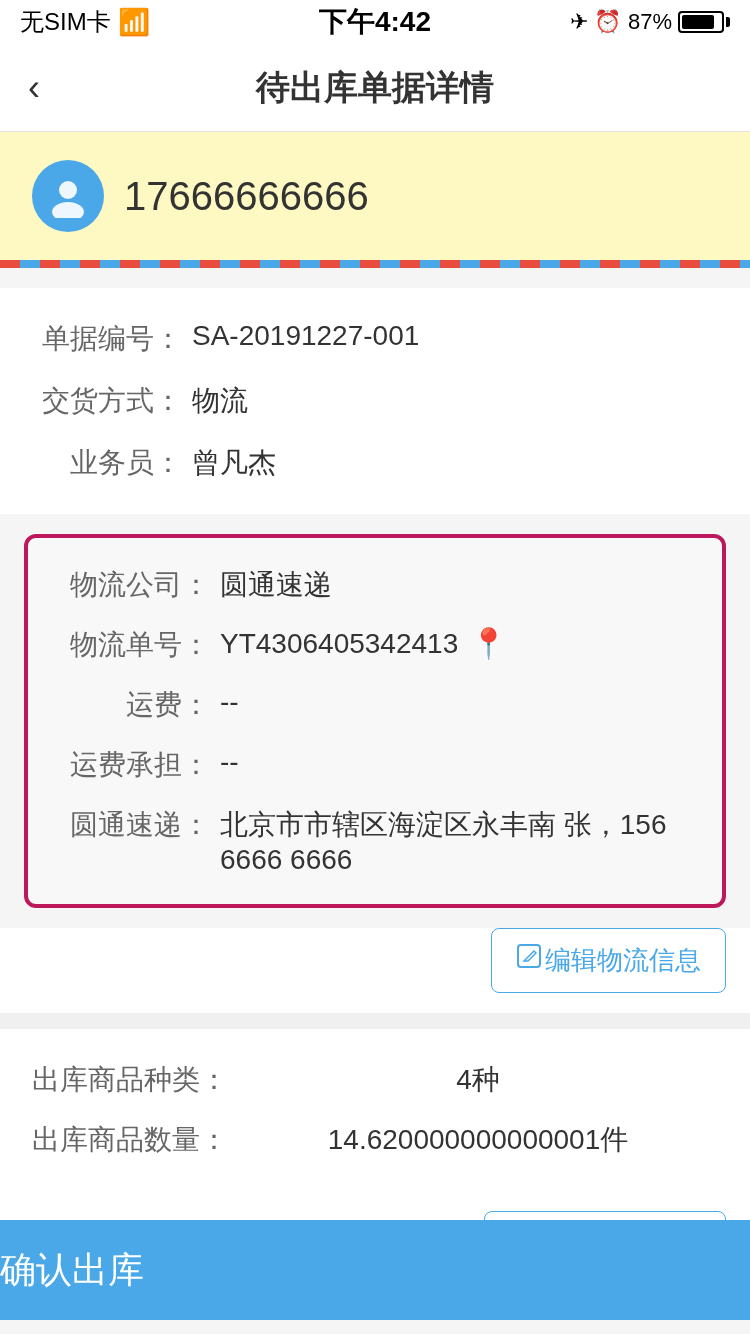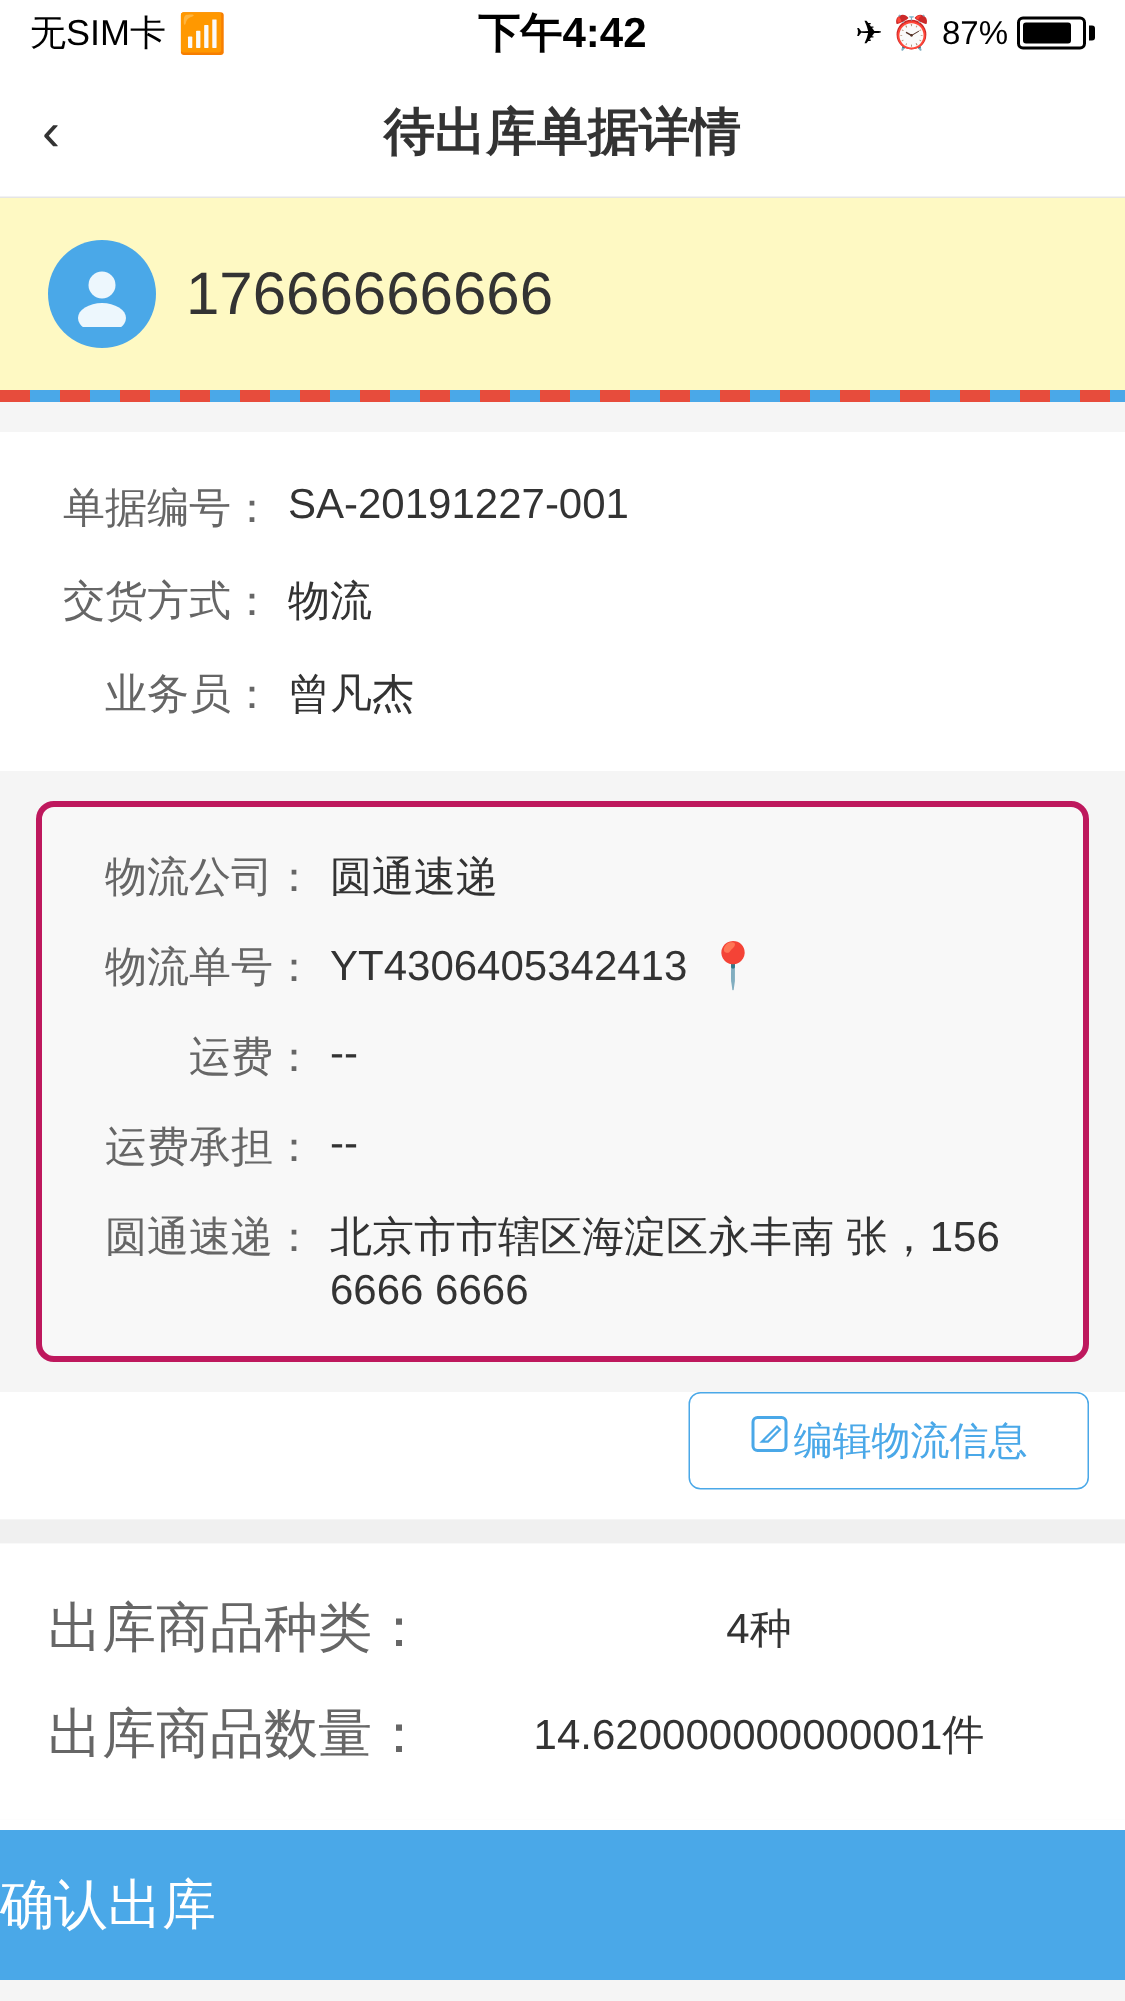--- a/index.html
+++ b/index.html
@@ -185,21 +185,21 @@
     
     .edit-btn-container {
       display: flex;
       justify-content: flex-end;
       padding: 0 24px 20px 24px;
       background: #fff;
     }
     .edit-btn {
       border: 1px solid #4aa8e8;
       border-radius: 8px;
-      padding: 14px 40px;
+      padding: 14px 24px;
       color: #4aa8e8;
       font-size: 26px;
       background: #fff;
       display: flex;
       align-items: center;
       gap: 1px;
       cursor: pointer;
     }
 
     
@@ -216,21 +216,21 @@
     .goods-row {
       display: flex;
       align-items: center;
       margin-bottom: 22px;
     }
     .goods-row:last-child {
       margin-bottom: 0;
     }
     .goods-label {
       color: #666;
-      font-size: 36px;
+      font-size: 28px;
       min-width: 200px;
       text-align: right;
       flex-shrink: 0;
       padding-right: 10px;
     }
     .goods-value {
       color: #333;
       font-size: 28px;
       flex: 1;
       text-align: center;

